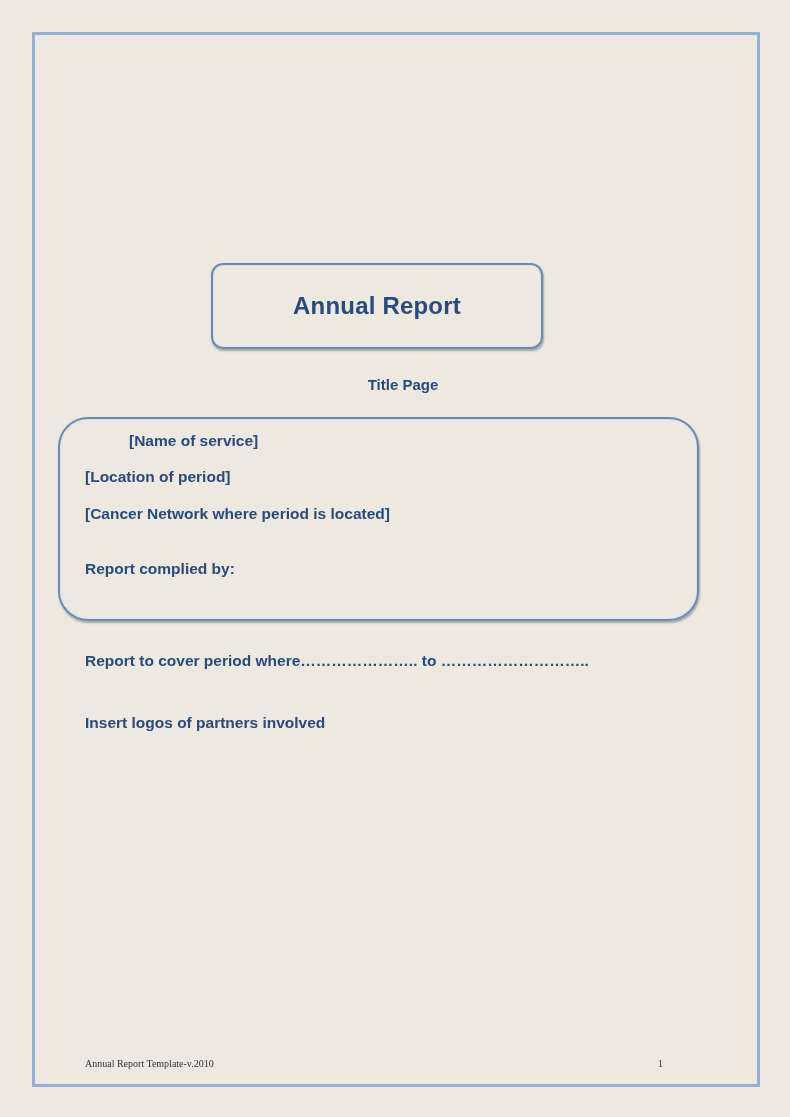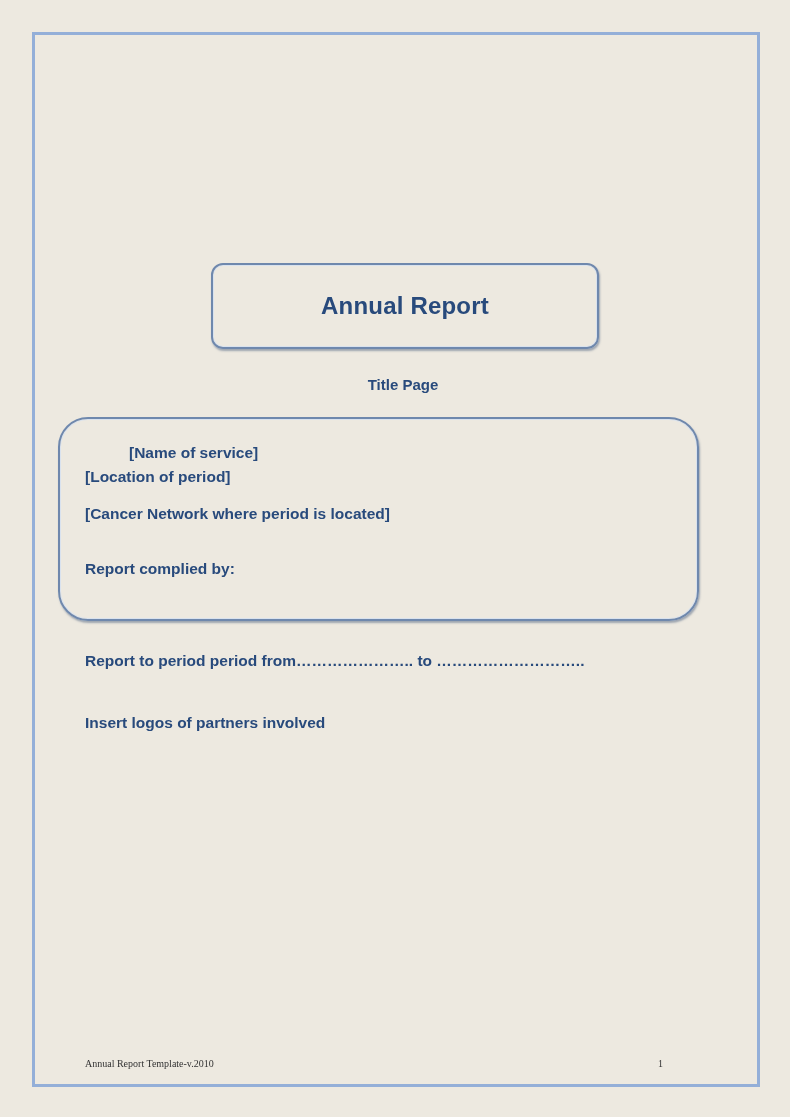--- a/index.html
+++ b/index.html
@@ -20,21 +20,21 @@
       top: 32px;
       width: 722px;
       height: 1049px;
       border: 3px solid #94afd8;
       box-sizing: content-box;
     }
     .title-box {
       position: absolute;
       left: 211px;
       top: 263px;
-      width: 388px;
+      width: 332px;
       height: 86px;
       border: 2px solid #6f88ad;
       border-radius: 12px;
       box-shadow: 1px 2px 2px rgba(80,100,130,0.5), inset 0 0 0 1px #d9e2ee;
       display: flex;
       align-items: center;
       justify-content: center;
       box-sizing: border-box;
     }
     .title-text {
@@ -96,23 +96,23 @@
 <div class="page-border"></div>
 
 <div class="title-box">
   <span class="title-text">Annual Report</span>
 </div>
 
 <div class="subtitle">Title Page</div>
 
 <div class="info-box"></div>
 
-<div class="info-line" style="top:444px;padding-left:44px;">[Name of service]</div>
+<div class="info-line" style="top:432px;padding-left:44px;">[Name of service]</div>
 <div class="info-line" style="top:468px;">[Location of period]</div>
 <div class="info-line" style="top:505px;">[Cancer Network where period is located]</div>
 <div class="info-line" style="top:560px;">Report complied by:</div>
 
-<div class="info-line" style="top:652px;">Report to period period from………………….. to ………………………..</div>
+<div class="info-line" style="top:652px;">Report to cover period where………………….. to ………………………..</div>
 
 <div class="info-line" style="top:714px;">Insert logos of partners involved</div>
 
 <div class="footer-left">Annual Report Template-v.2010</div>
 <div class="footer-right">1</div>
 
 </body></html>

